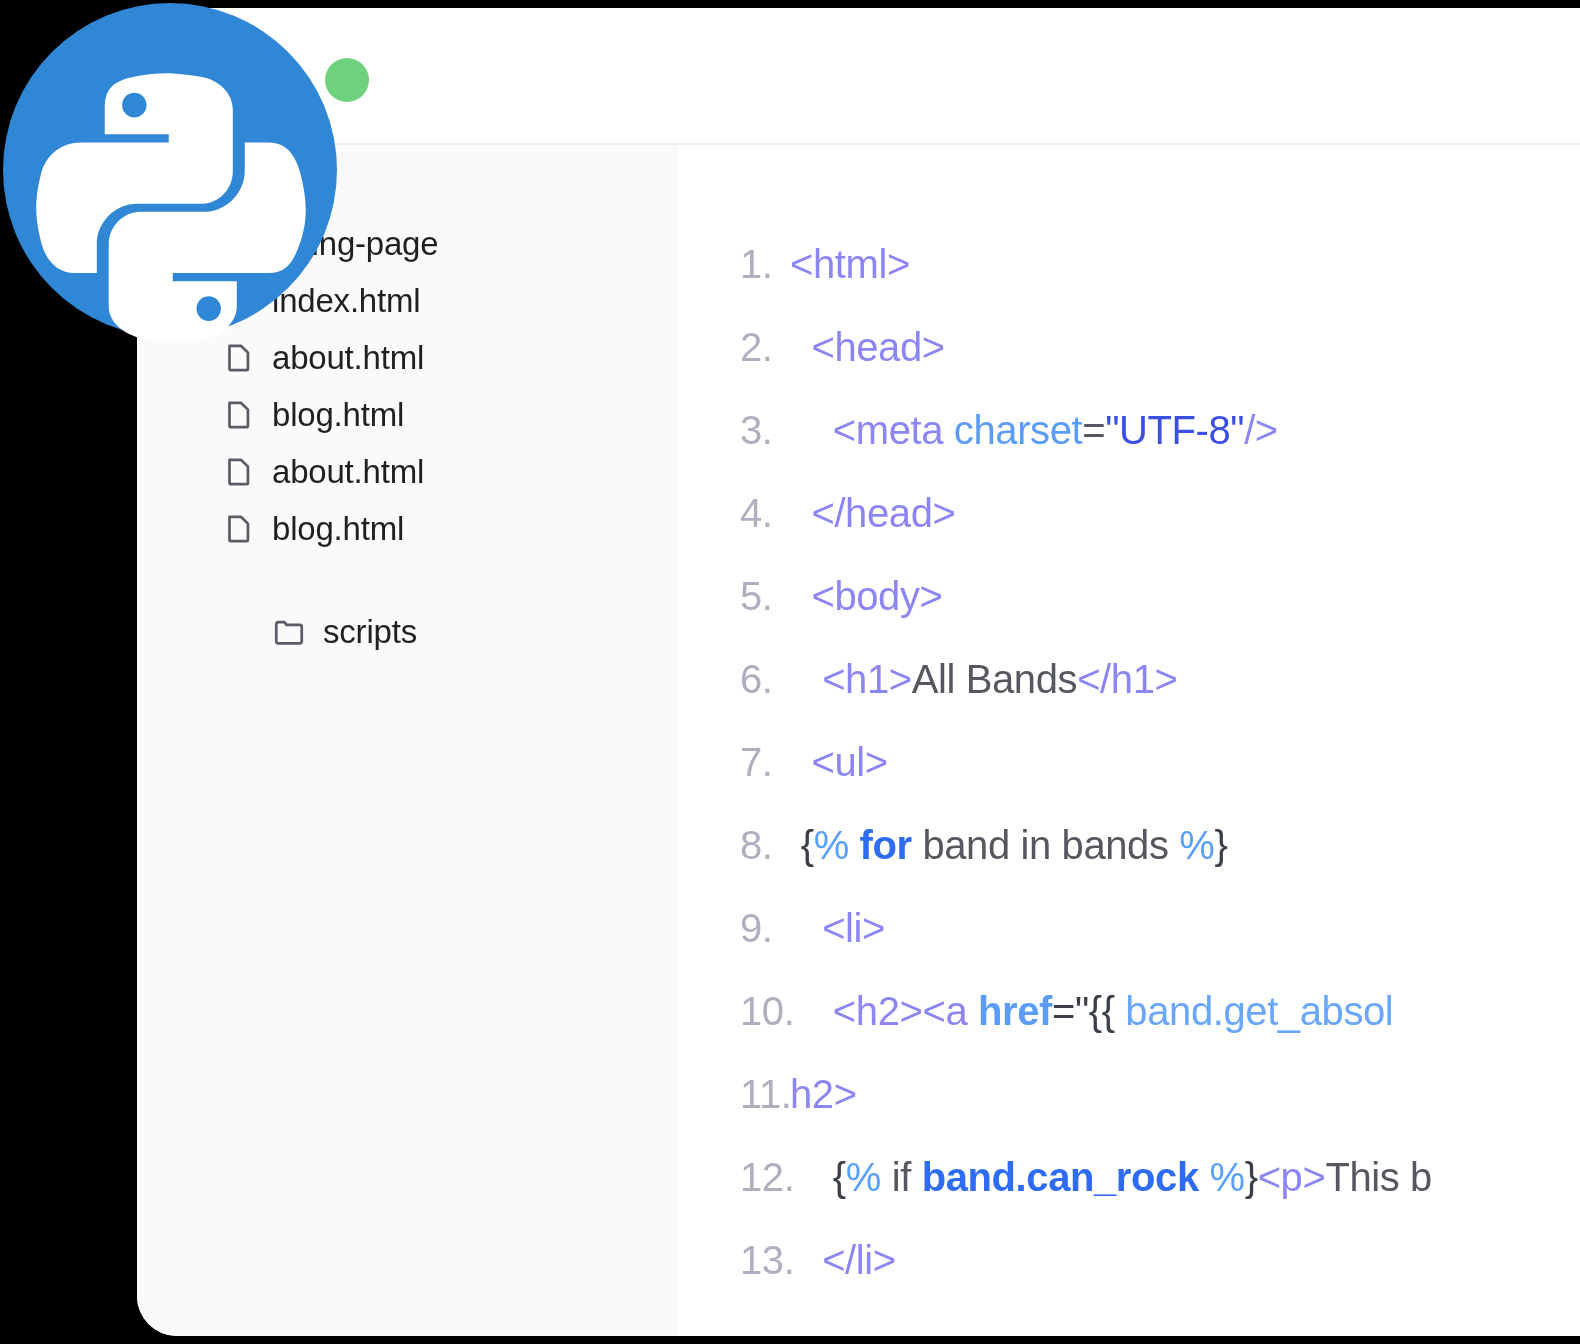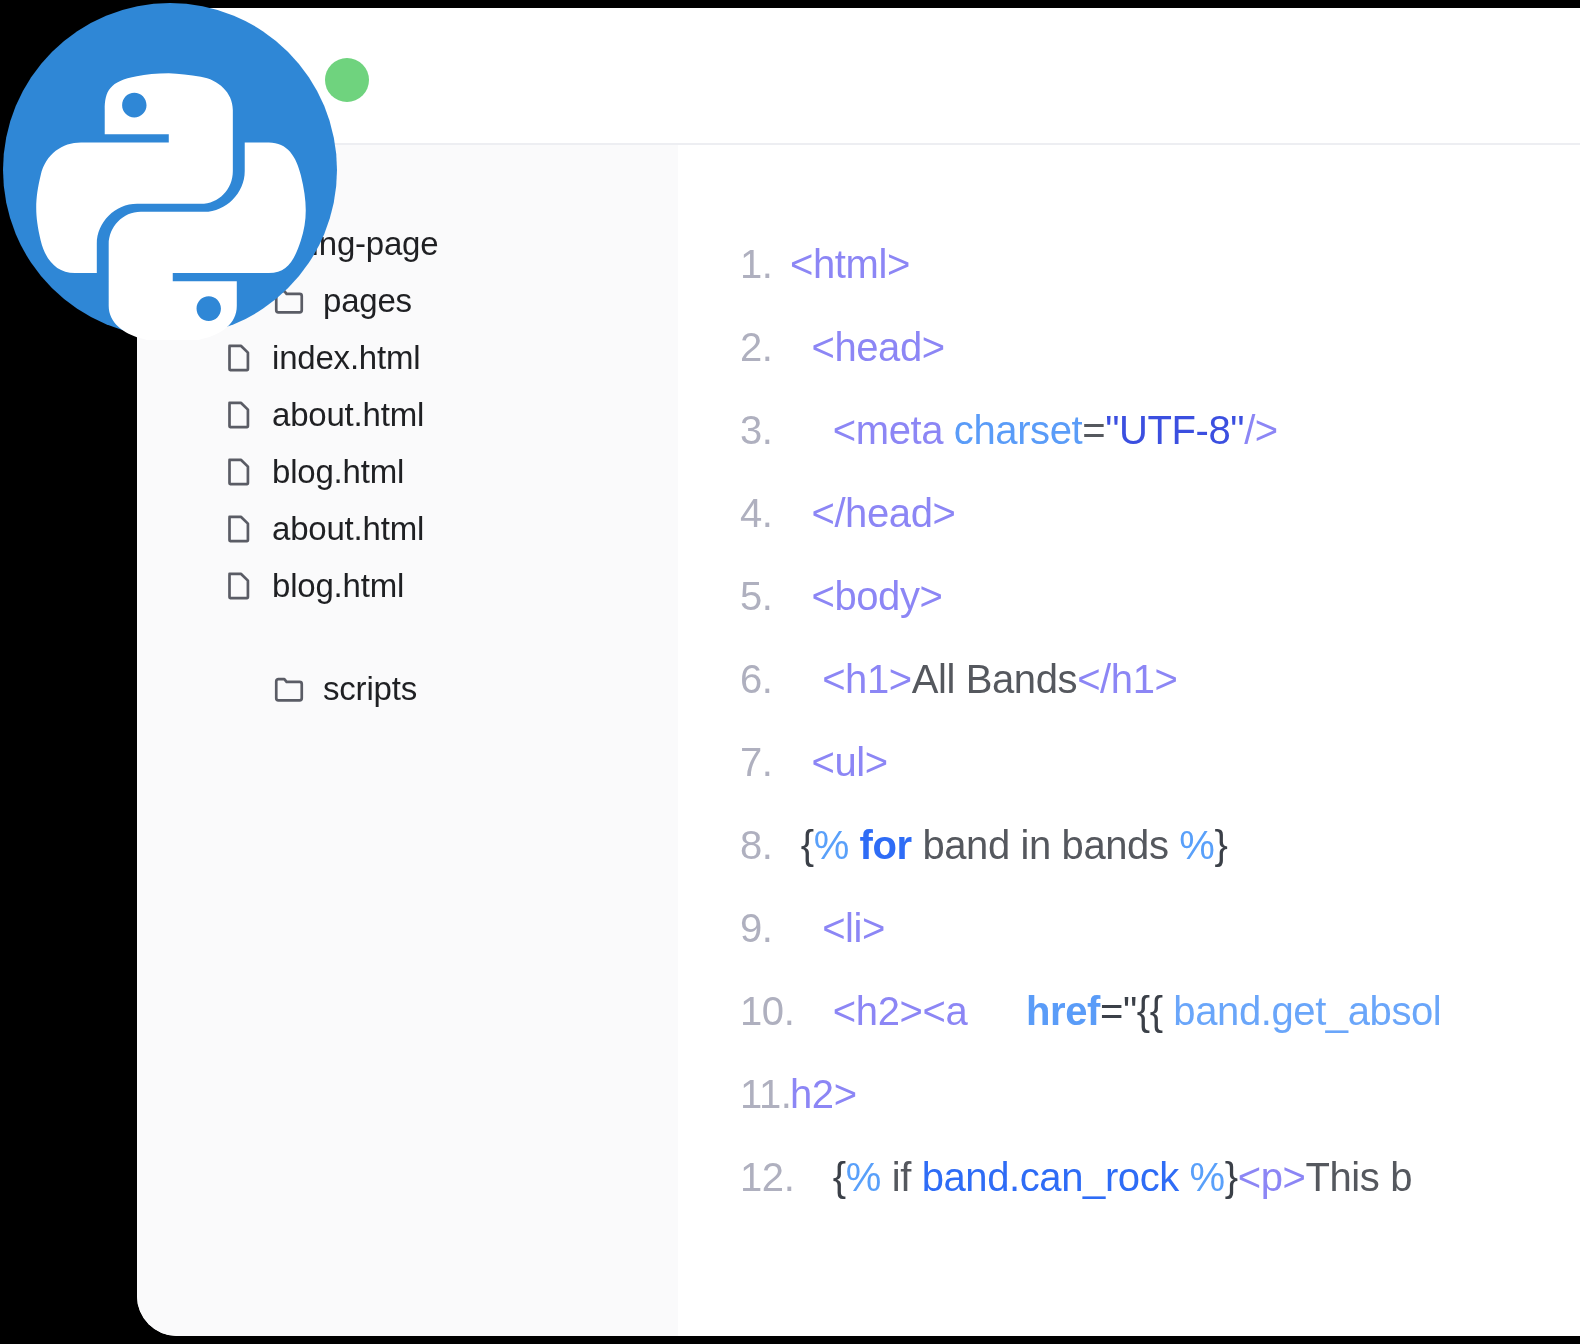--- a/index.html
+++ b/index.html
@@ -131,29 +131,29 @@
     width: 112px;
     flex: 0 0 112px;
     color: #AFB0BF;
     padding-left: 62px;
     box-sizing: border-box;
     font-size: 40px;
   }
   .ctext { display: inline-block; }
 
   .tag     { color: #8C86F5; }
-  .attr    { color: #5A9CF8; font-weight: bold; margin-left: 48px; }
+  .attr    { color: #5A9CF8; font-weight: bold; }
   .attrlt  { color: #5A9CF8; }
   .str     { color: #3B4FE0; }
   .punc    { color: #55585E; }
   .txt     { color: #55585E; }
   .jpct    { color: #3B4048; }
   .jpc     { color: #59A0FA; }
   .kw      { color: #2E6CF6; font-weight: bold; margin-top: 12px; }
-  .var     { color: #2E6CF6; font-weight: normal; }
+  .var     { color: #2E6CF6; font-weight: bold; }
   .expr    { color: #6AA6FA; }
 </style>
 </head>
 <body>
 
 <div class="stage">
   <div class="window">
 
     <div class="titlebar">
       <div class="traffic">
@@ -171,28 +171,20 @@
           <li class="node depth-0">
             <span>
               <svg class="ficon" viewBox="0 0 24 24" fill="none" stroke="#5A5C65" stroke-width="1.9" stroke-linecap="round" stroke-linejoin="round">
                 <path d="M3 6.5a1.5 1.5 0 0 1 1.5-1.5h4.2l1.6 2h9.2A1.5 1.5 0 0 1 21 8.5v10A1.5 1.5 0 0 1 19.5 20h-15A1.5 1.5 0 0 1 3 18.5z"></path>
               </svg>
             </span>
             <span class="label">landing-page</span>
           </li>
 
 
-          <li class="node depth-1">
-            <span>
-              <svg class="ficon" viewBox="0 0 24 24" fill="none" stroke="#5A5C65" stroke-width="1.9" stroke-linecap="round" stroke-linejoin="round">
-                <path d="M3 6.5a1.5 1.5 0 0 1 1.5-1.5h4.2l1.6 2h9.2A1.5 1.5 0 0 1 21 8.5v10A1.5 1.5 0 0 1 19.5 20h-15A1.5 1.5 0 0 1 3 18.5z"></path>
-              </svg>
-            </span>
-            <span class="label">pages</span>
-          </li>
 
           <li class="node depth-2">
             <span>
               <svg class="ficon" viewBox="0 0 24 24" fill="none" stroke="#5A5C65" stroke-width="1.9" stroke-linecap="round" stroke-linejoin="round">
                 <path d="M6 3.5h8.2L19 8.2V20a.5.5 0 0 1-.5.5h-12A.5.5 0 0 1 6 20V4a.5.5 0 0 1 .5-.5z"></path>
               </svg>
             </span>
             <span class="label">index.html</span>
           </li>
 
@@ -303,20 +295,24 @@
           <li class="cline">
             <span class="lno">11.</span>
             <span class="ctext"><span class="tag">h2&gt;</span></span>
           </li>
 
           <li class="cline">
             <span class="lno">12.</span>
             <span class="ctext"><span class="jpct">    {</span><span class="jpc">%</span><span class="txt"> if </span><span class="var">band.can_rock</span><span class="jpc"> %</span><span class="jpct">}</span><span class="tag">&lt;p&gt;</span><span class="txt">This b</span></span>
           </li>
 
+          <li class="cline">
+            <span class="lno">13.</span>
+            <span class="ctext"><span class="tag">   &lt;/li&gt;</span></span>
+          </li>
 
         </ul>
       </div>
 
     </div>
   </div>
 
   <div class="py-badge">
     <svg viewBox="0 0 340 340" width="340" height="340">
       <circle cx="170" cy="170" r="167" fill="#2F87D6"></circle>

